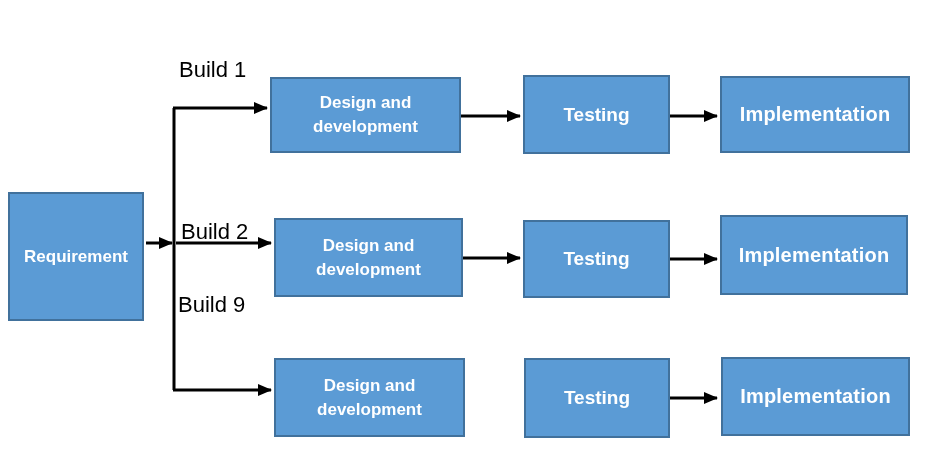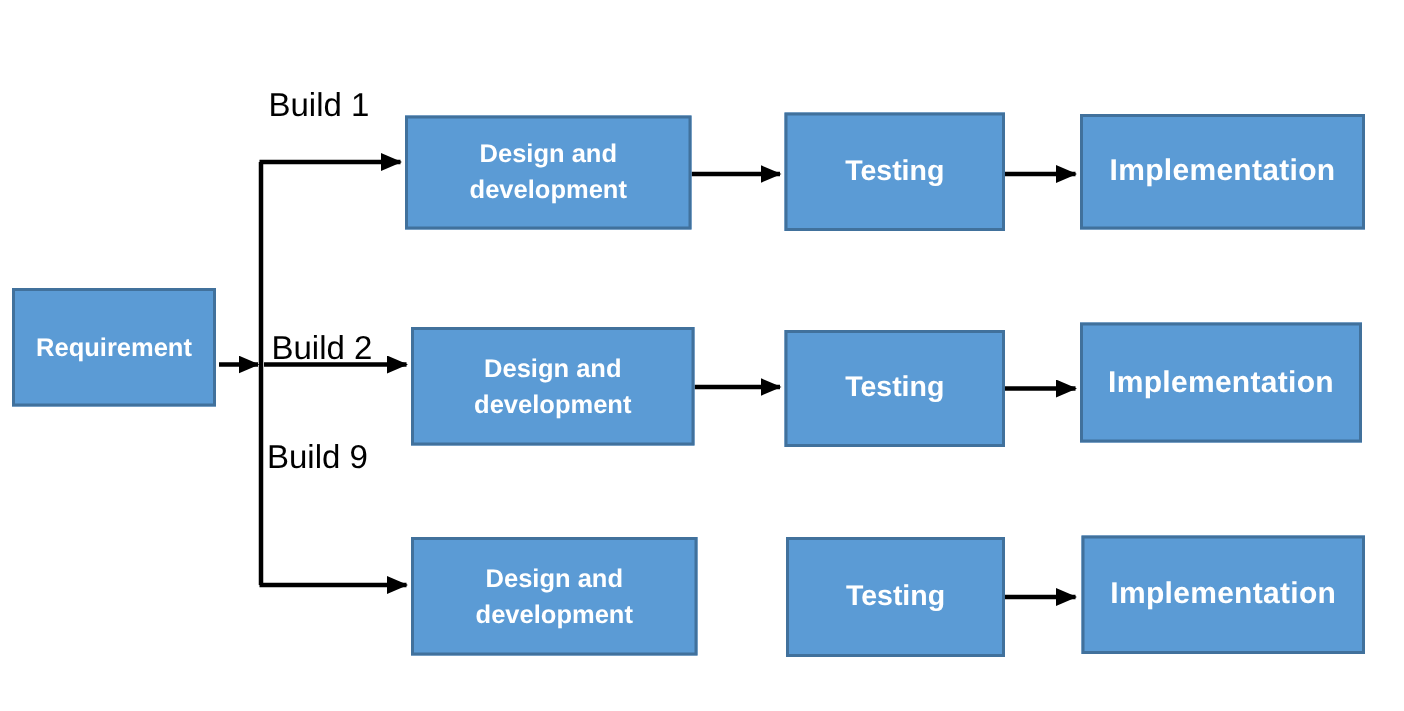--- a/index.html
+++ b/index.html
@@ -76,21 +76,21 @@
 
     <line x1="461" y1="116" x2="520" y2="116" marker-end="url(#ah)"></line>
     <line x1="670" y1="116" x2="717" y2="116" marker-end="url(#ah)"></line>
 
     <line x1="463" y1="258" x2="520" y2="258" marker-end="url(#ah)"></line>
     <line x1="670" y1="259" x2="717" y2="259" marker-end="url(#ah)"></line>
 
     <line x1="670" y1="398" x2="717" y2="398" marker-end="url(#ah)"></line>
   </svg>
 
-  <div class="node node-requirement" style="left:8px; top:192px; width:136px; height:79px;">
+  <div class="node node-requirement" style="left:8px; top:192px; width:136px; height:129px;">
     <span>Requirement</span>
   </div>
 
   <div class="build-label" style="left:179px; top:57px;">Build 1</div>
   <div class="build-label" style="left:181px; top:175px;margin-top:44px;">Build 2</div>
   <div class="build-label" style="left:178px; top:292px;">Build 9</div>
 
   <div class="node node-design" style="left:270px; top:77px; width:191px; height:76px;">
     <span>Design and development</span>
   </div>

